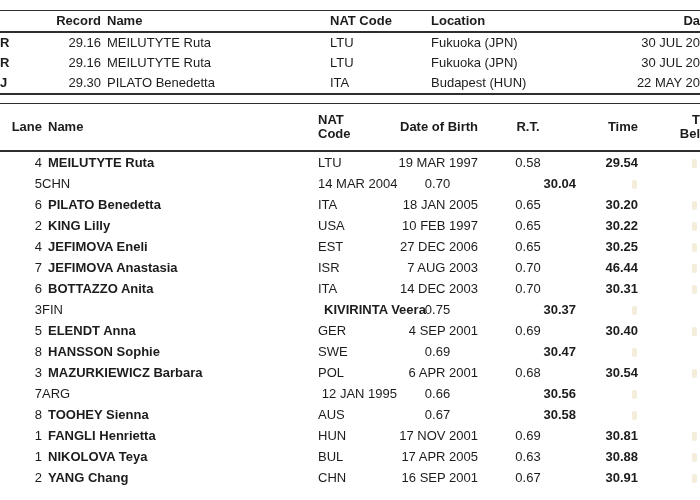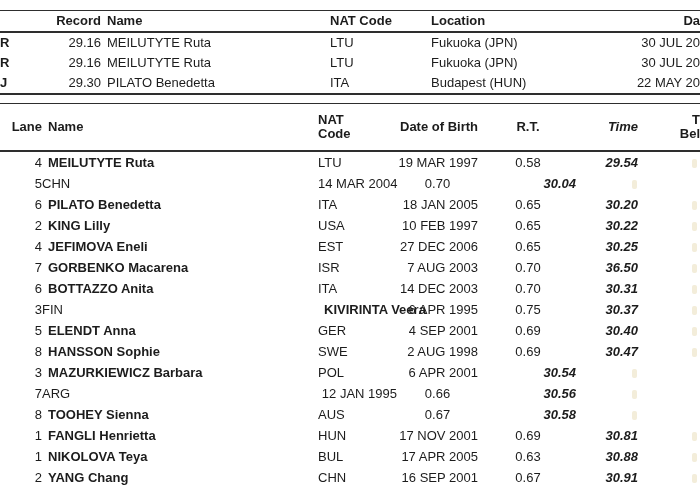--- a/index.html
+++ b/index.html
@@ -46,21 +46,21 @@
     height:46px; line-height:14px;
     border-bottom:2px solid var(--line, #2e2e2e);
     font-weight:bold;
   }
   .srow {
     display:grid;
     grid-template-columns:42px 276px 79px 81px 100px 62px 60px;
     height:21px; line-height:21px;
   }
   .srow .name, .shead .name { padding-left:6px; }
-  .srow .time, .shead .time { text-align:right; padding-right:2px;font-style:italic; }
+  .srow .time, .shead .time { text-align:right; padding-right:2px; }
   .behind { text-align:right; }
   .sliver {
     display:inline-block; width:5px; height:9px;
     border-radius:2px;
     background:var(--behind_sliver, #f3edda);
     margin-right:3px; vertical-align:middle;
   }
 </style>
 </head>
 <body>
@@ -167,73 +167,72 @@
     <div class="c name b">JEFIMOVA Eneli</div>
     <div class="c nat">EST</div>
     <div class="c dob r">27 DEC 2006</div>
     <div class="c rt ctr">0.65</div>
     <div class="c time b">30.25</div>
     <div class="c behind"><span class="sliver"></span></div>
   </div>
 
   <div class="srow">
     <div class="c lane r">7</div>
-    <div class="c name b">GORBENKO Macarena</div>
+    <div class="c name b">JEFIMOVA Anastasia</div>
     <div class="c nat">ISR</div>
     <div class="c dob r">7 AUG 2003</div>
     <div class="c rt ctr">0.70</div>
-    <div class="c time b">36.50</div>
+    <div class="c time b">46.44</div>
     <div class="c behind"><span class="sliver"></span></div>
   </div>
 
   <div class="srow">
     <div class="c lane r">6</div>
     <div class="c name b">BOTTAZZO Anita</div>
     <div class="c nat">ITA</div>
     <div class="c dob r">14 DEC 2003</div>
     <div class="c rt ctr">0.70</div>
     <div class="c time b">30.31</div>
     <div class="c behind"><span class="sliver"></span></div>
   </div>
 
   <div class="srow">
     <div class="c lane r">3</div>
     <div class="c nat">FIN</div>
     <div class="c name b">KIVIRINTA Veera</div>
-    <div class="c dob r">6 APR 1995</div>
     <div class="c rt ctr">0.75</div>
     <div class="c time b">30.37</div>
     <div class="c behind"><span class="sliver"></span></div>
   </div>
 
   <div class="srow">
     <div class="c lane r">5</div>
     <div class="c name b">ELENDT Anna</div>
     <div class="c nat">GER</div>
     <div class="c dob r">4 SEP 2001</div>
     <div class="c rt ctr">0.69</div>
     <div class="c time b">30.40</div>
     <div class="c behind"><span class="sliver"></span></div>
   </div>
 
   <div class="srow">
     <div class="c lane r">8</div>
     <div class="c name b">HANSSON Sophie</div>
     <div class="c nat">SWE</div>
-    <div class="c dob r">2 AUG 1998</div>
     <div class="c rt ctr">0.69</div>
     <div class="c time b">30.47</div>
     <div class="c behind"><span class="sliver"></span></div>
   </div>
 
   <div class="srow">
     <div class="c lane r">3</div>
     <div class="c name b">MAZURKIEWICZ Barbara</div>
     <div class="c nat">POL</div>
     <div class="c dob r">6 APR 2001</div>
+    <div class="c rt ctr">0.68</div>
     <div class="c time b">30.54</div>
     <div class="c behind"><span class="sliver"></span></div>
   </div>
 
   <div class="srow">
     <div class="c lane r">7</div>
     <div class="c nat">ARG</div>
     <div class="c dob r">12 JAN 1995</div>
     <div class="c rt ctr">0.66</div>
     <div class="c time b">30.56</div>

